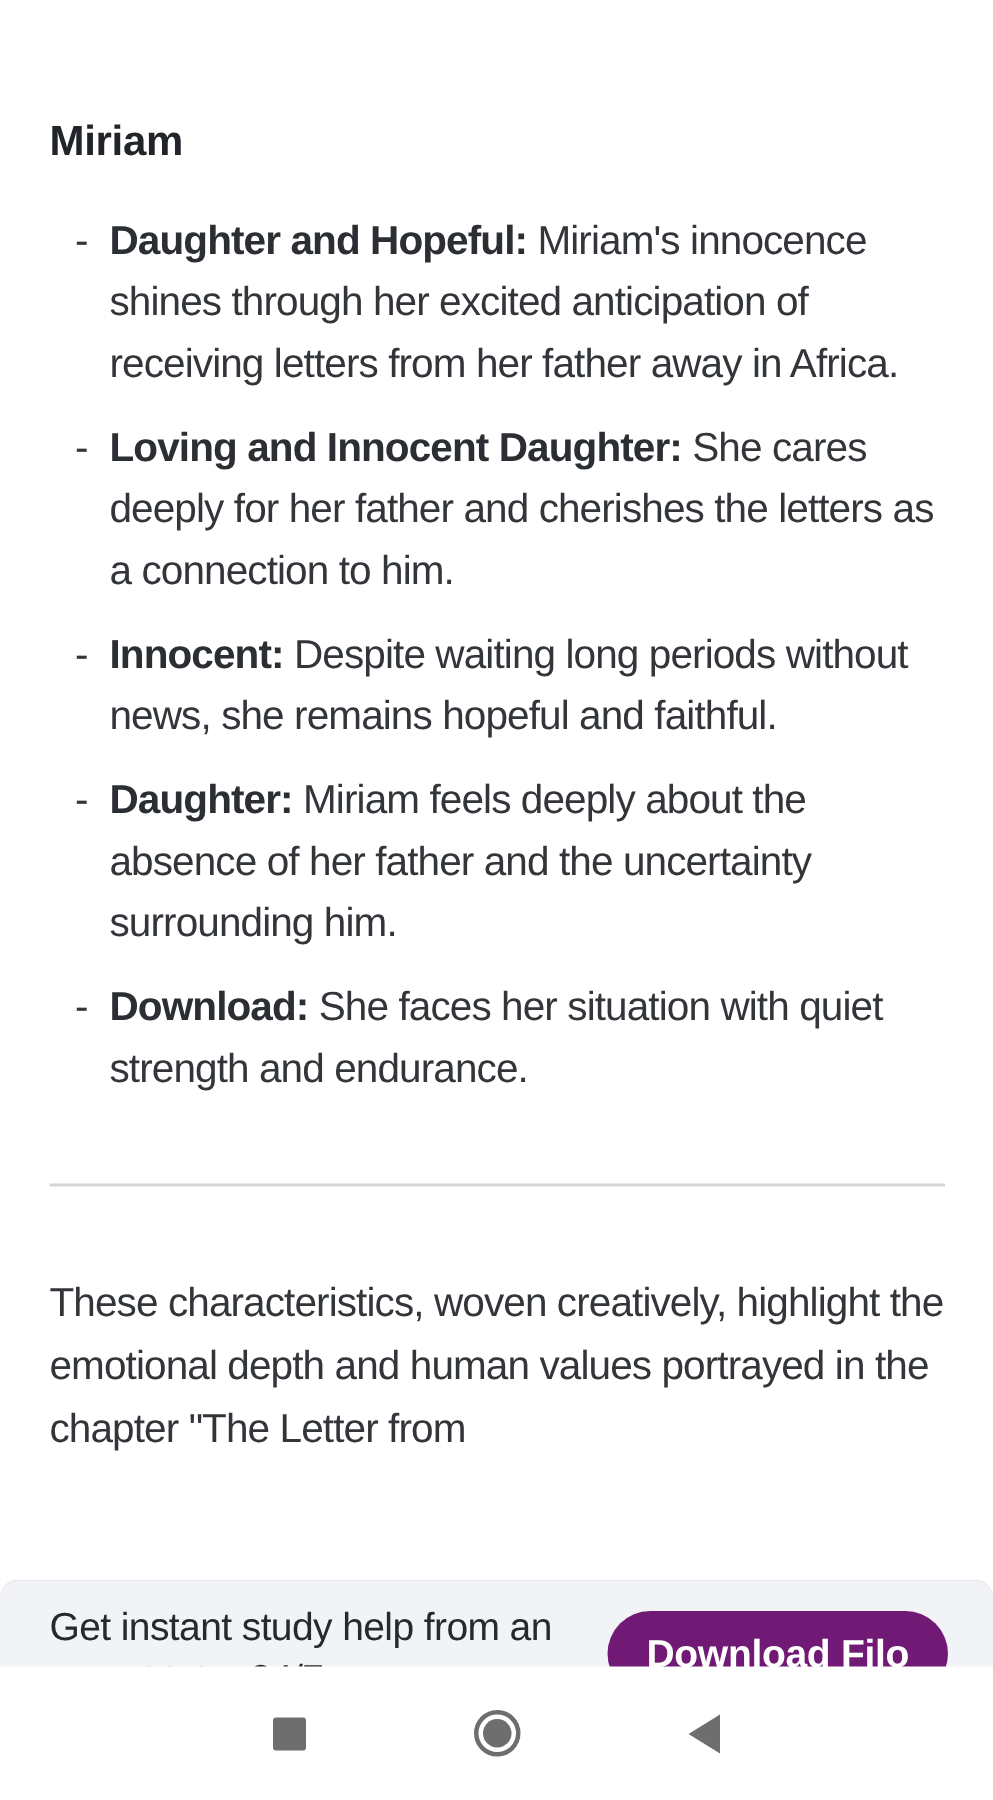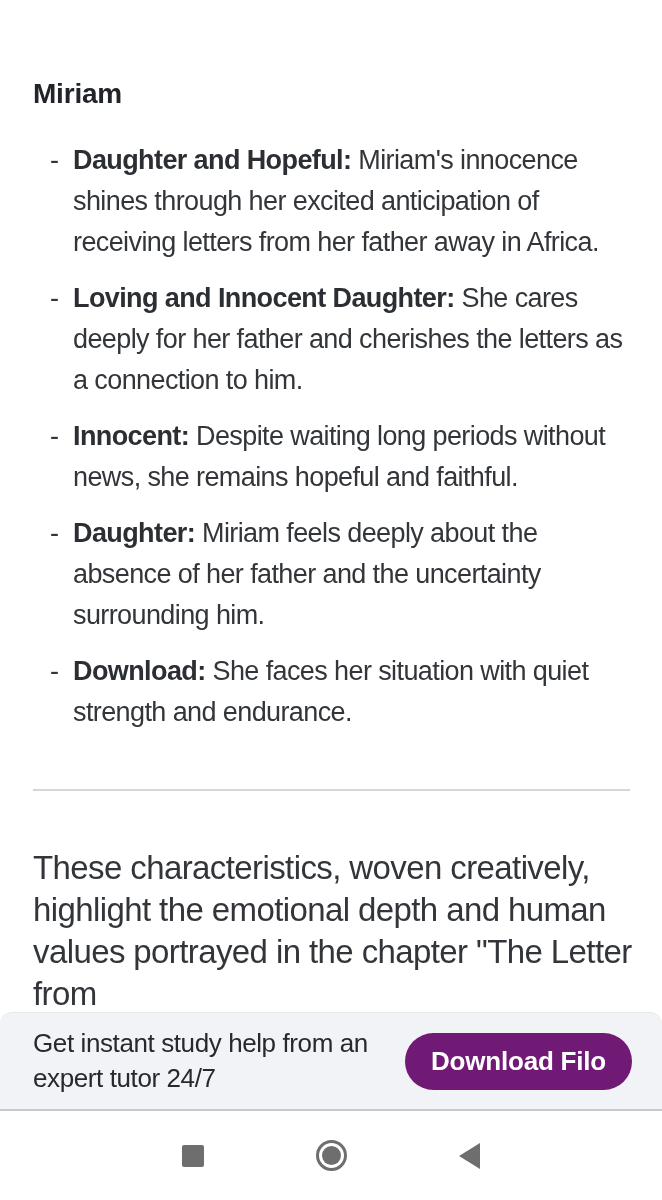--- a/index.html
+++ b/index.html
@@ -47,29 +47,29 @@
     font-weight: 700;
     color: #2b2e32;
   }
   .section-divider {
     border: none;
     border-top: 2px solid #d6d6d8;
     margin: 56px 6px 0 0;
   }
   .summary-paragraph {
     margin: 56px 0 0 0;
-    font-size: 33px;
+    font-size: 27px;
     line-height: 42px;
     letter-spacing: -0.6px;
     color: #323539;
   }
   .promo-banner {
     position: absolute;
     left: 0;
-    top: 1012px;
+    top: 1053px;
     width: 662px;
     height: 99px;
     box-sizing: border-box;
     background: #f1f3f6;
     border-top: 1px solid #e6e8ec;
     border-bottom: 2px solid #c5c9cf;
     border-radius: 12px 12px 0 0;
     display: flex;
     align-items: center;
     justify-content: space-between;

